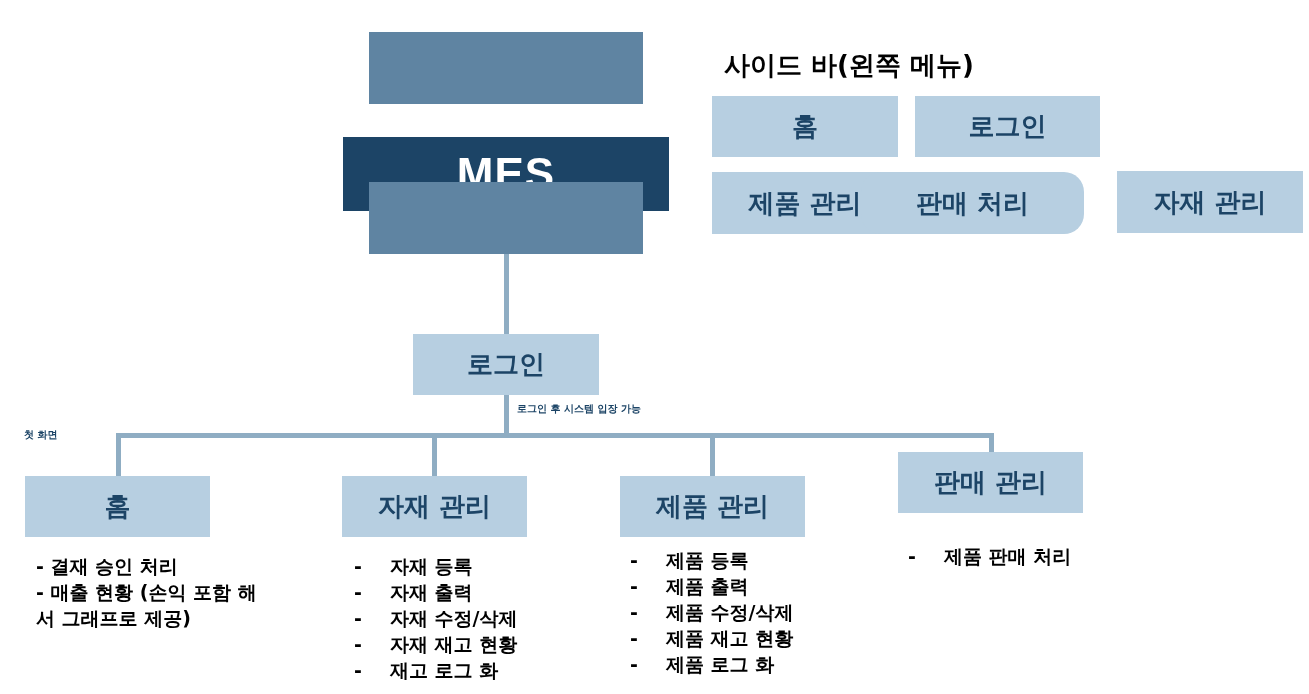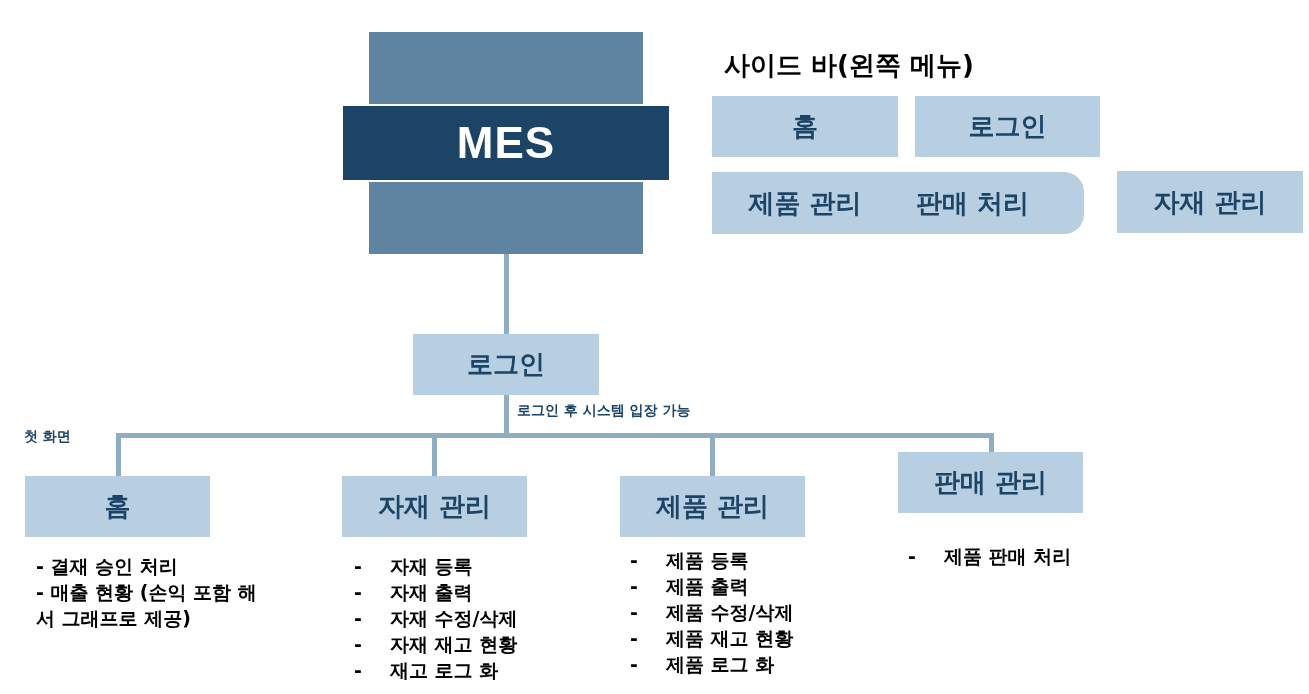--- a/index.html
+++ b/index.html
@@ -2,26 +2,26 @@
 <html><head>
 <meta charset="utf-8">
 <style>
   html, body { margin:0; padding:0; background:#ffffff; }
   body { width:1309px; height:694px; position:relative; overflow:hidden;
          font-family:"DejaVu Sans", "Liberation Sans", sans-serif; }
   .abs { position:absolute; }
   .mes-top, .mes-bottom { background:#5f84a2; }
   .mes-main { background:#1c4466; color:#ffffff; font-family:"Liberation Sans", sans-serif;
               font-weight:bold; font-size:44px; display:flex; align-items:center; justify-content:center;
-              letter-spacing:1px; }
+              letter-spacing:1px;margin-top:31px; }
   .box { background:#b7cfe1; color:#1c4466; font-weight:bold; display:flex; align-items:center;
          justify-content:center; font-size:26px; }
   .line { background:#8fadc3; }
   .title { color:#000; font-weight:bold; font-size:26px; }
-  .note { color:#1c4466; font-weight:bold; font-size:14px; }
+  .note { color:#1c4466; font-weight:bold; font-size:10px; }
   .list { color:#000; font-weight:bold; font-size:19px; line-height:26px; margin:0; padding:0; list-style:none; }
   .list li { display:flex; }
   .list .dash { display:inline-block; width:36px; }
   .home-list { color:#000; font-weight:bold; font-size:19px; line-height:26px; }
 </style>
 </head>
 <body>
 
 <div class="abs mes-top" style="left:369px;top:32px;width:274px;height:72px;"></div>
 <div class="abs mes-main" style="left:343px;top:106px;width:326px;height:74px;">

